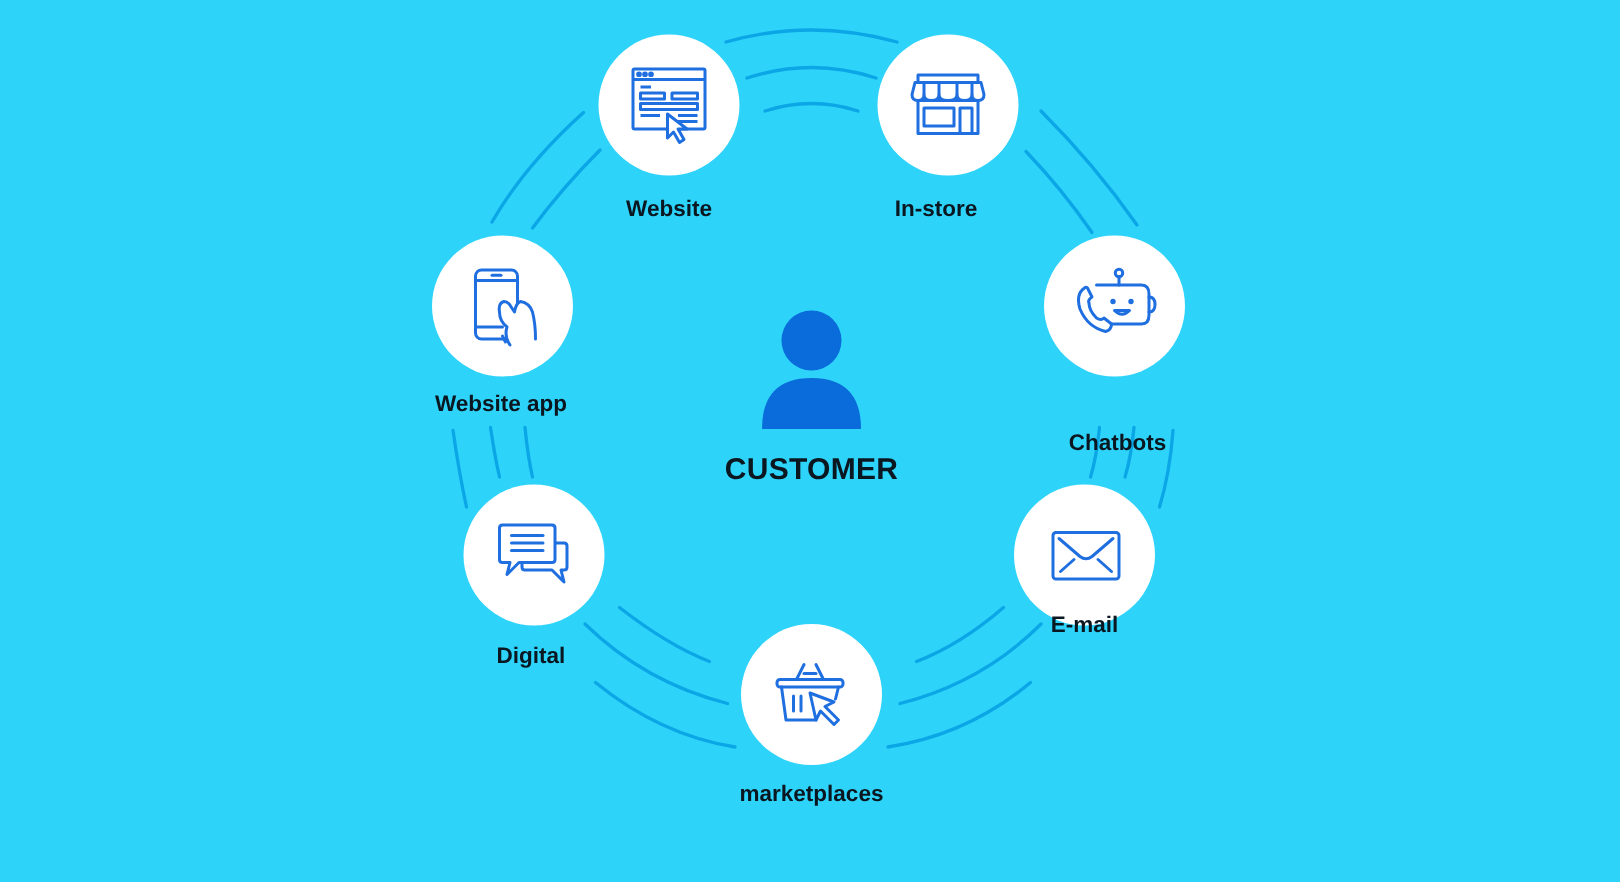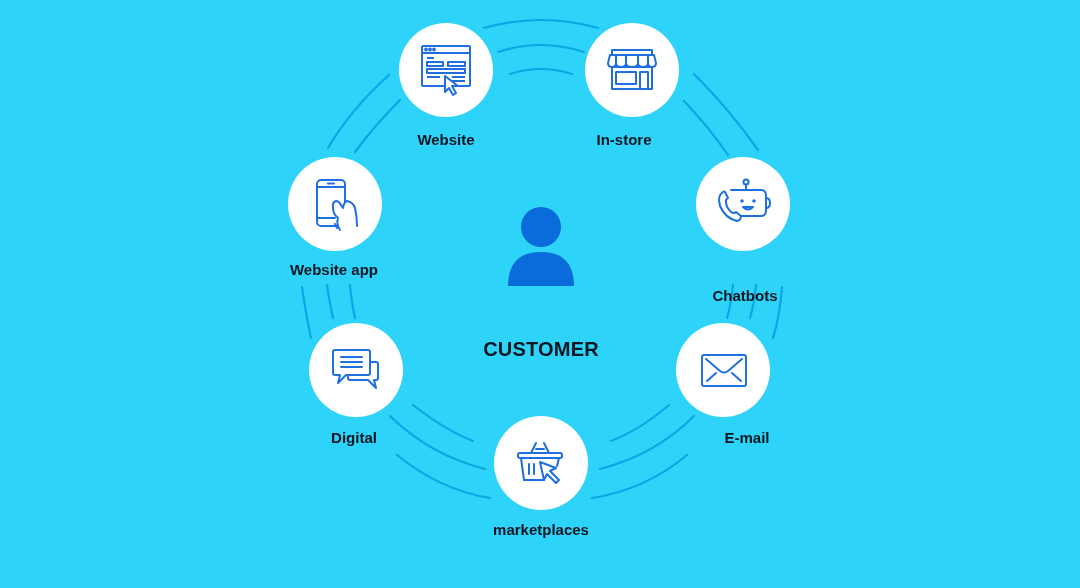--- a/index.html
+++ b/index.html
@@ -17,21 +17,21 @@
     transform: translate(-50%, -50%); cursor: pointer;
   }
   .node svg { width: 60px; height: 60px; }
   .label {
     position: absolute; transform: translateX(-50%);
     color: #0a1620; font-size: 15px; font-weight: 600; white-space: nowrap; text-align: center;
     line-height: 24px;
   }
   .center-label {
     position: absolute; left: 541px; top: 302px; transform: translateX(-50%);
-    font-size: 20px; font-weight: 700; color: #0a1620; letter-spacing: 0.2px; margin-top: 36px;
+    font-size: 20px; font-weight: 700; color: #0a1620; letter-spacing: 0.2px;
   }
   .person { position: absolute; left: 506px; top: 206px; }
 </style>
 </head>
 <body>
 
 <div class="stage">
 
   <svg class="arcs" width="1080" height="588" fill="none" stroke="#0AA6E6" stroke-width="2.2" stroke-linecap="round">
 
@@ -117,21 +117,21 @@
   <div class="label" style="left:745px; top:258px;margin-top:26px;">Chatbots</div>
 
   <div class="node" style="left:723px; top:370px;">
     <svg viewBox="0 0 60 60" fill="none" stroke="#1F6FE0" stroke-width="2" stroke-linejoin="round" stroke-linecap="round">
       <rect x="9" y="15" width="44" height="31" rx="2"></rect>
       <path d="M13 19 L27 31 Q31 34 35 31 L49 19"></path>
       <line x1="14" y1="41" x2="23" y2="33"></line>
       <line x1="48" y1="41" x2="39" y2="33"></line>
     </svg>
   </div>
-  <div class="label" style="left:723px; top:426px;margin-left:24px;">E-mail</div>
+  <div class="label" style="left:723px; top:405px;">E-mail</div>
 
   <div class="node" style="left:541px; top:463px;">
     <svg viewBox="0 0 60 60" fill="none" stroke="#1F6FE0" stroke-width="2" stroke-linejoin="round" stroke-linecap="round">
       <line x1="20" y1="20" x2="25" y2="10"></line>
       <line x1="38" y1="20" x2="33" y2="10"></line>
       <line x1="25" y1="16" x2="33" y2="16"></line>
       <rect x="7" y="20" width="44" height="5" rx="2"></rect>
       <path d="M10 25 L13 47 L33 47"></path>
       <path d="M48 25 L46 33"></path>
       <line x1="18" y1="31" x2="18" y2="41"></line>

